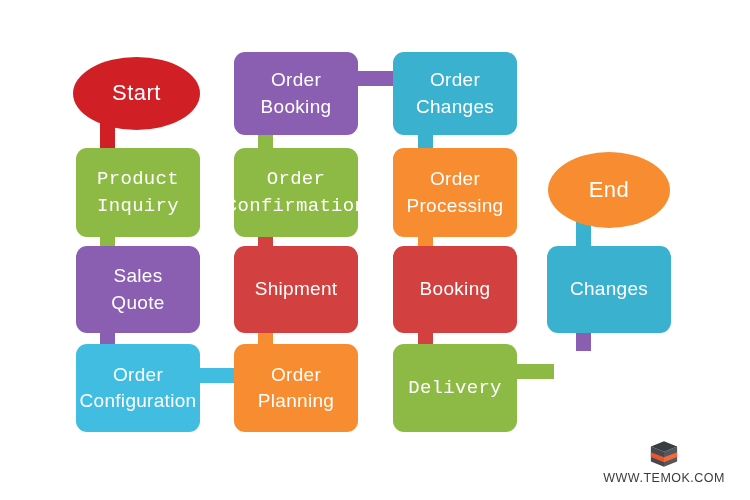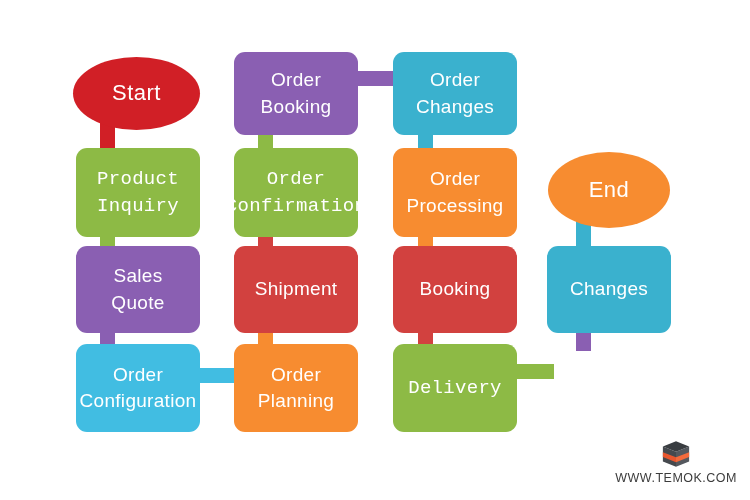--- a/index.html
+++ b/index.html
@@ -38,21 +38,21 @@
   .c2{left:234px;width:124px;}
   .c3{left:393px;width:124px;}
   .c4{left:547px;width:124px;}
   .r1{top:52px;height:83px;}
   .r2{top:148px;height:89px;}
   .r3{top:246px;height:87px;}
   .r4{top:344px;height:88px;}
 
   
   .brand{
-    position:absolute;right:13px;bottom:15px;
+    position:absolute;right:25px;bottom:15px;
     display:flex;flex-direction:column;align-items:center;gap:3px;
   }
   .brand .url{
     font-size:12.5px;letter-spacing:.5px;color:#3c3c3c;font-weight:400;
   }
 </style>
 </head>
 <body>
 
 <div class="canvas">

